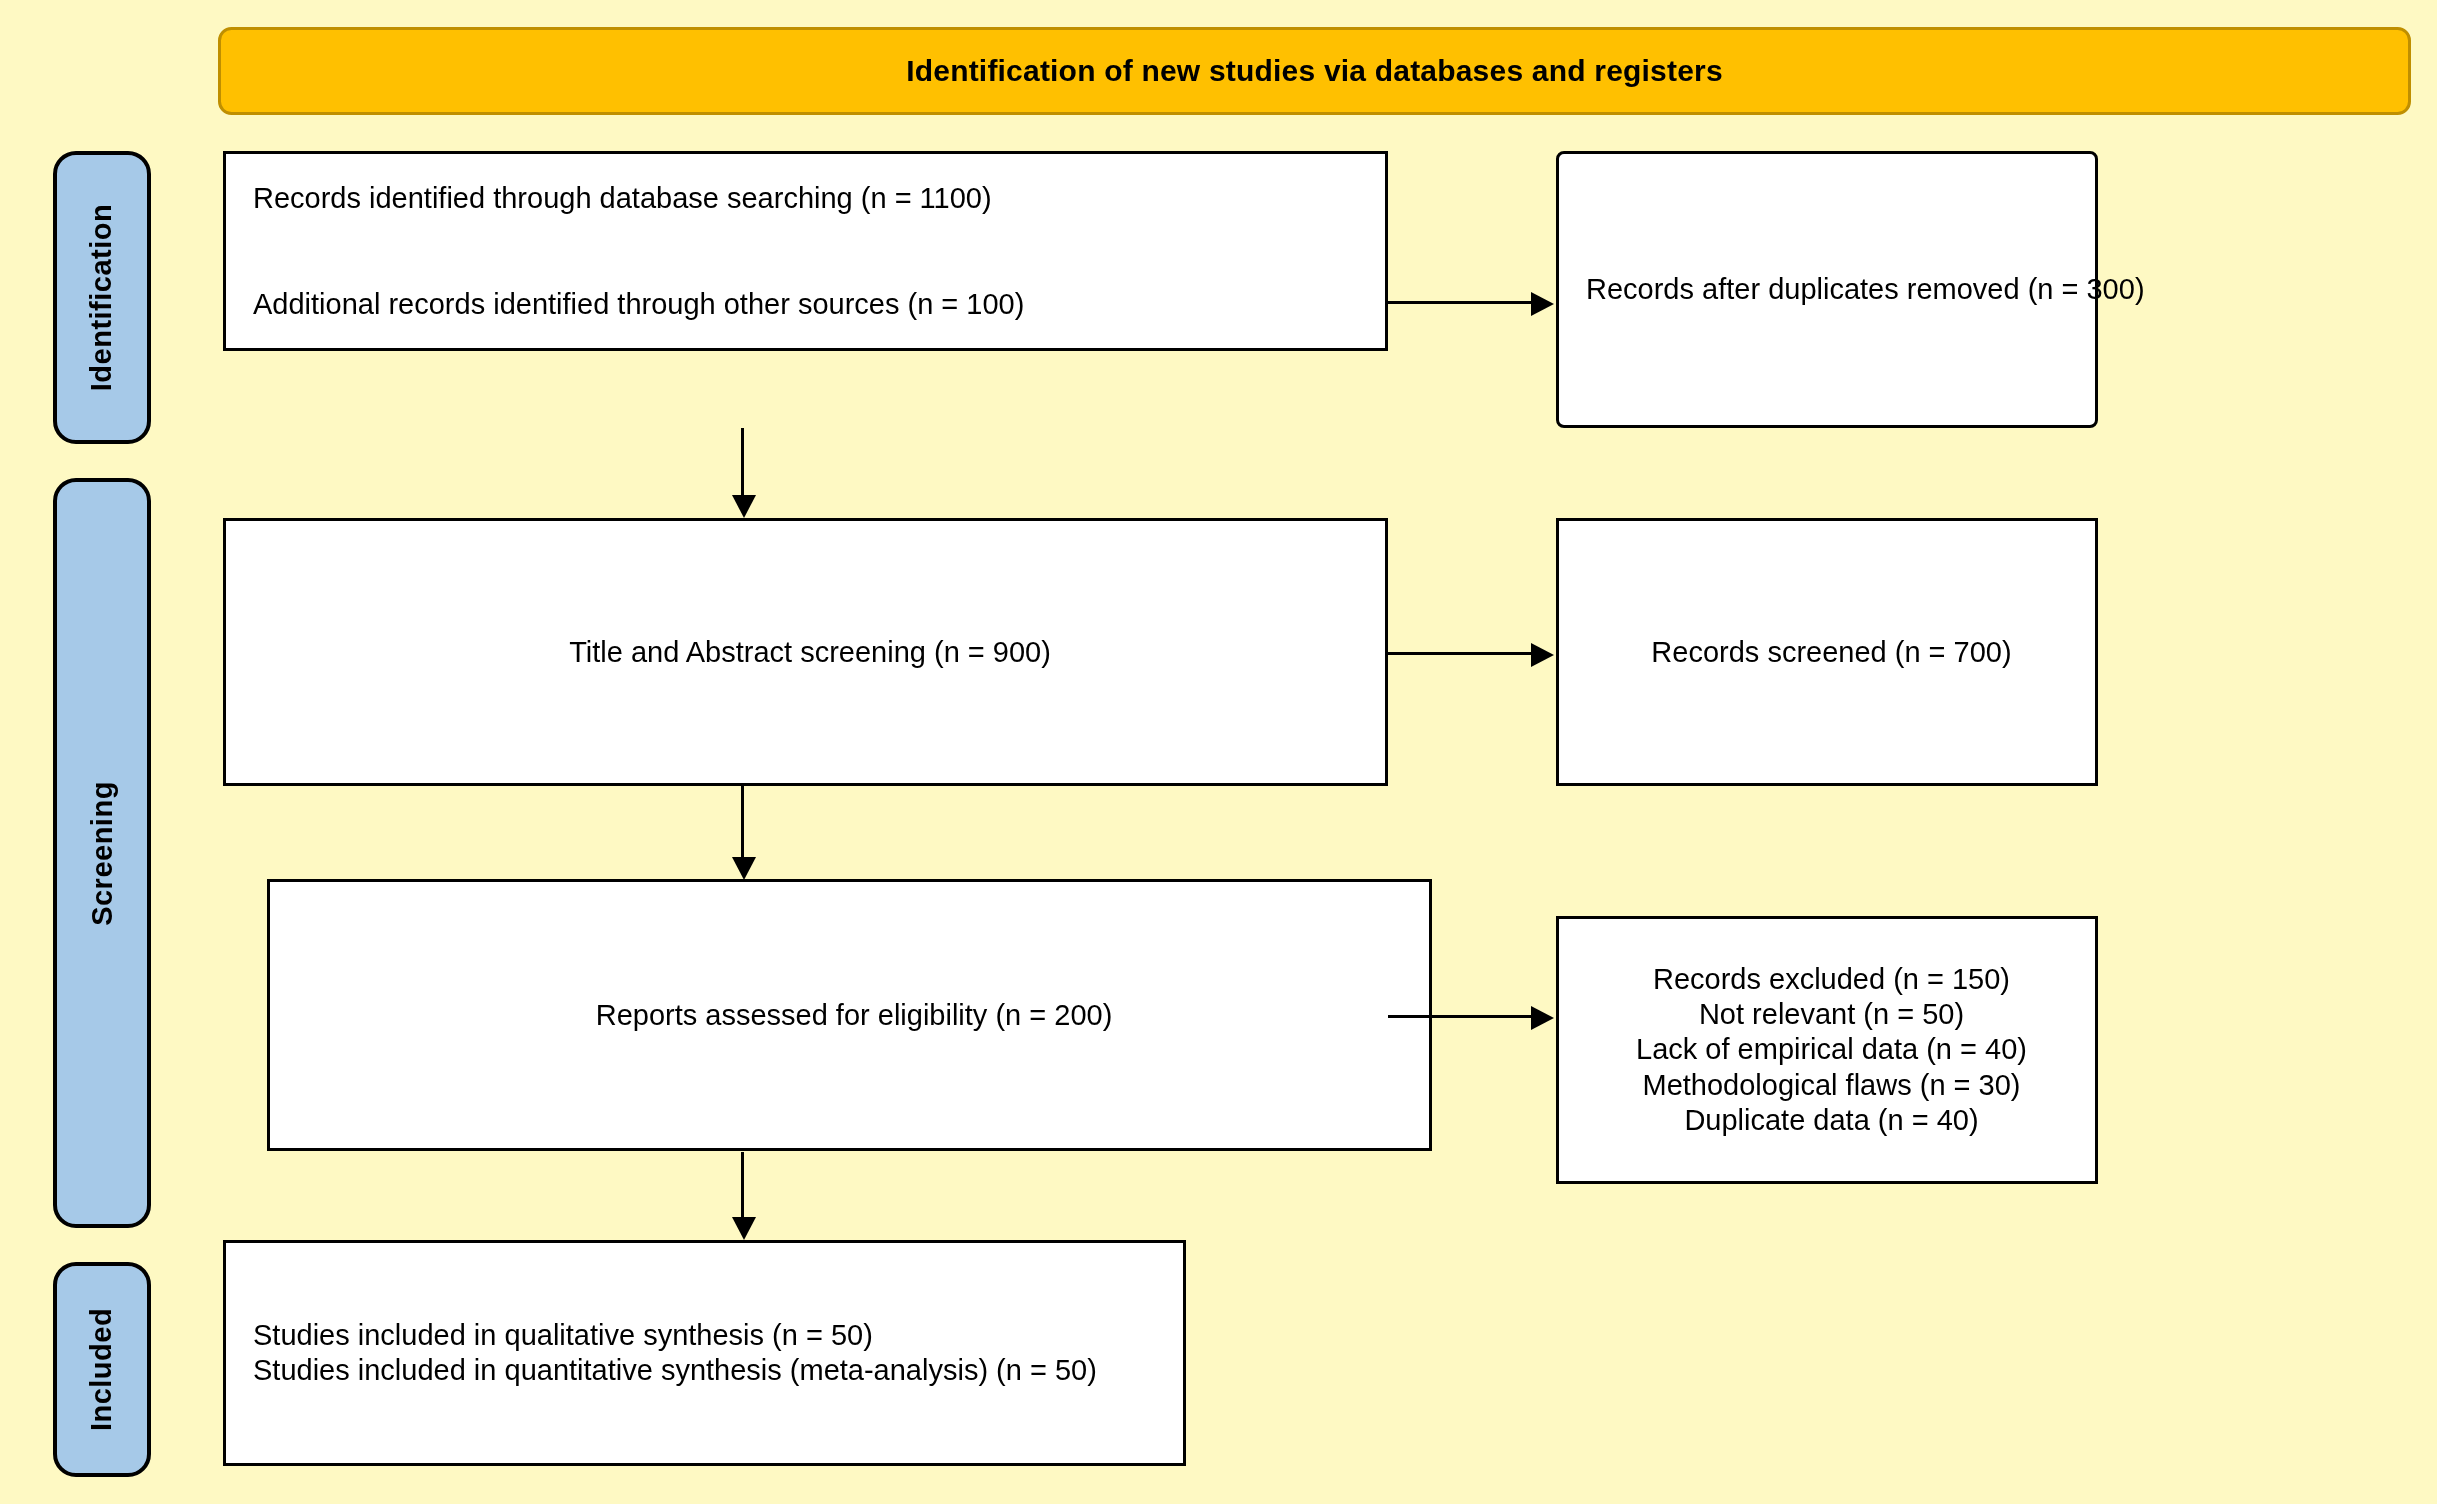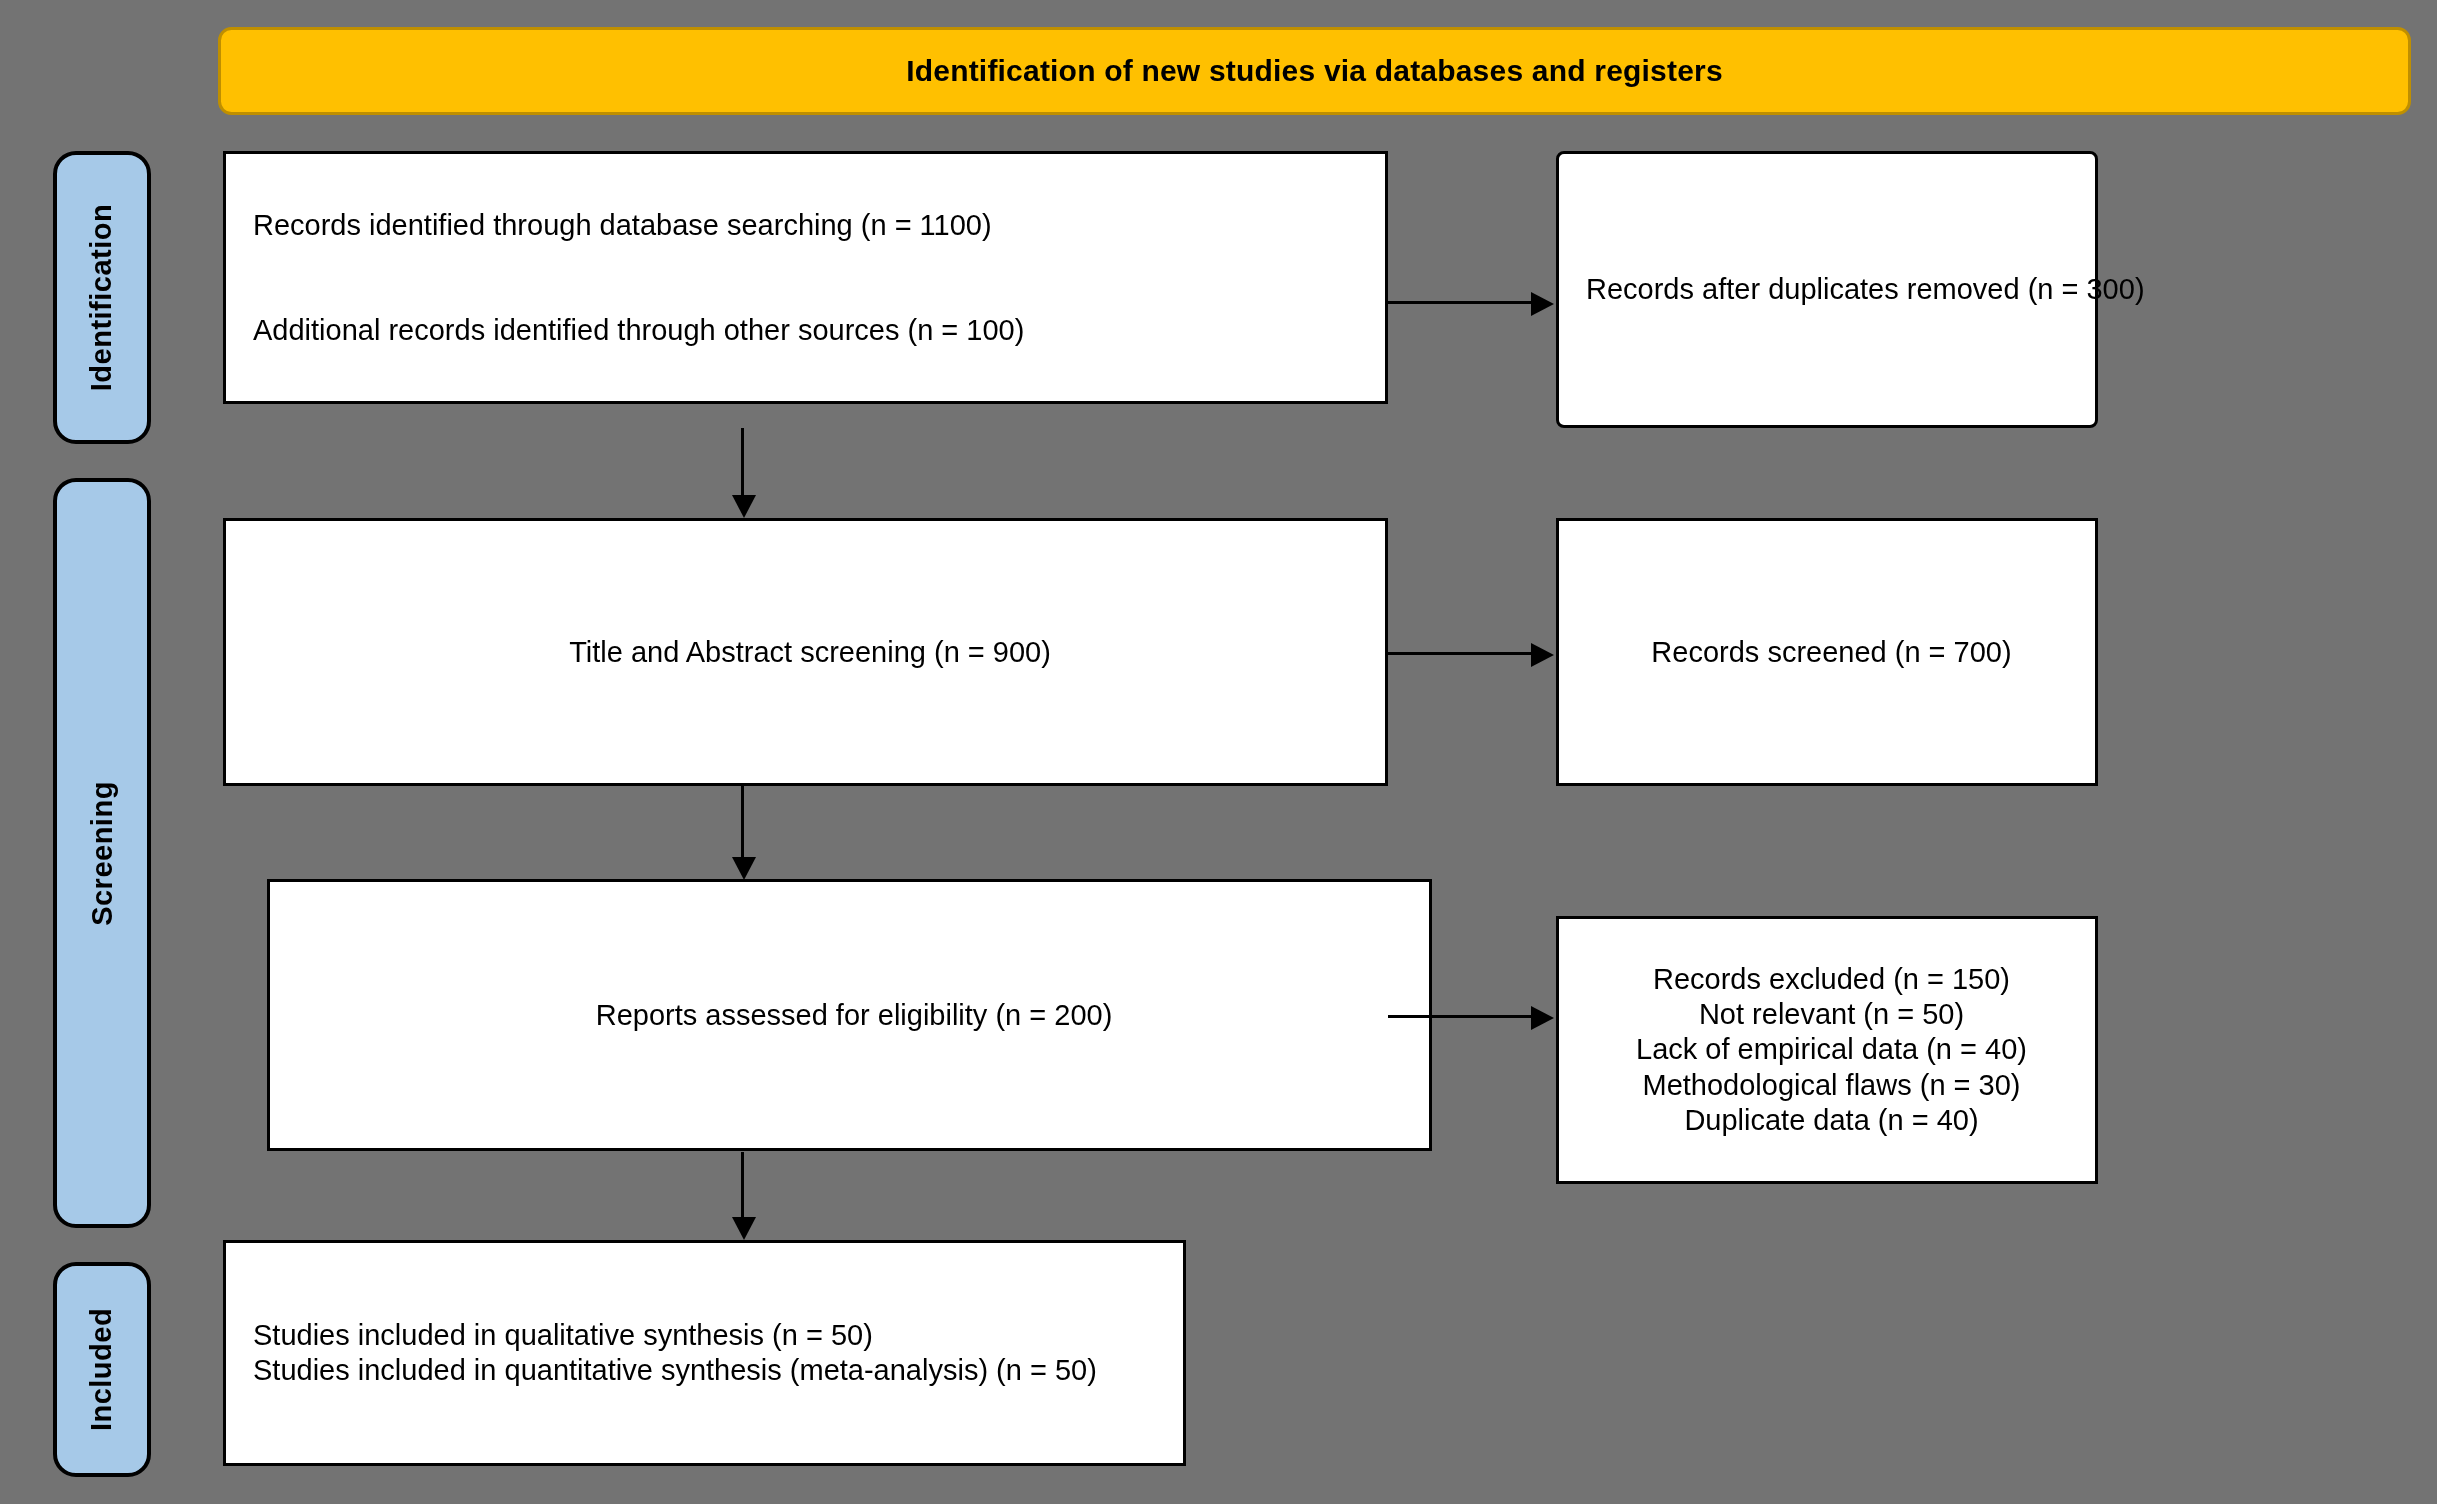--- a/index.html
+++ b/index.html
@@ -7,21 +7,21 @@
     padding: 0;
     background: #ffffff;
   }
   body {
     font-family: "Liberation Sans", sans-serif;
   }
   #canvas {
     position: relative;
     width: 2438px;
     height: 1505px;
-    background: #737373;
+    background: #fef9c3;
     overflow: hidden;
   }
 
   
   .banner {
     position: absolute;
     left: 218px;
     top: 27px;
     width: 2193px;
     height: 88px;
@@ -133,21 +133,21 @@
   </div>
 
   <div class="stage" style="top:478px; height:750px;">
     <span class="stage-label">Screening</span>
   </div>
 
   <div class="stage" style="top:1262px; height:215px;">
     <span class="stage-label">Included</span>
   </div>
 
-  <div class="box align-left" style="left:223px; top:151px; width:1165px; height:253px;">
+  <div class="box align-left" style="left:223px; top:151px; width:1165px; height:200px;">
     <div class="box-line">Records identified through database searching (n =  1100)</div>
     <div class="box-line gap-above">Additional records identified through other sources (n = 100)</div>
   </div>
 
   <div class="arrow-h" style="left:1388px; top:301px; width:145px;"></div>
 
   <div class="box align-left" style="left:1556px; top:151px; width:542px; height:277px;border-radius:8px;">
     <div class="box-line">Records after duplicates removed (n = 300)</div>
   </div>
 

